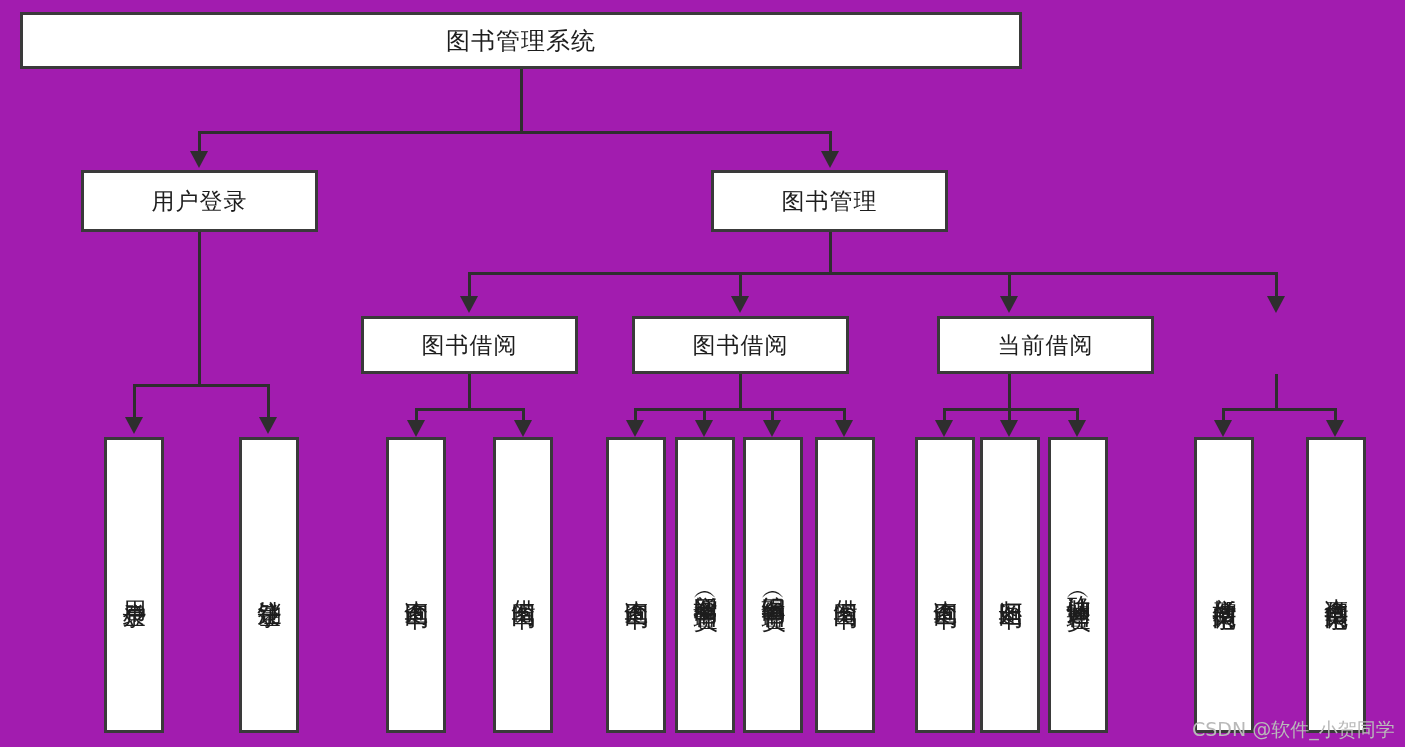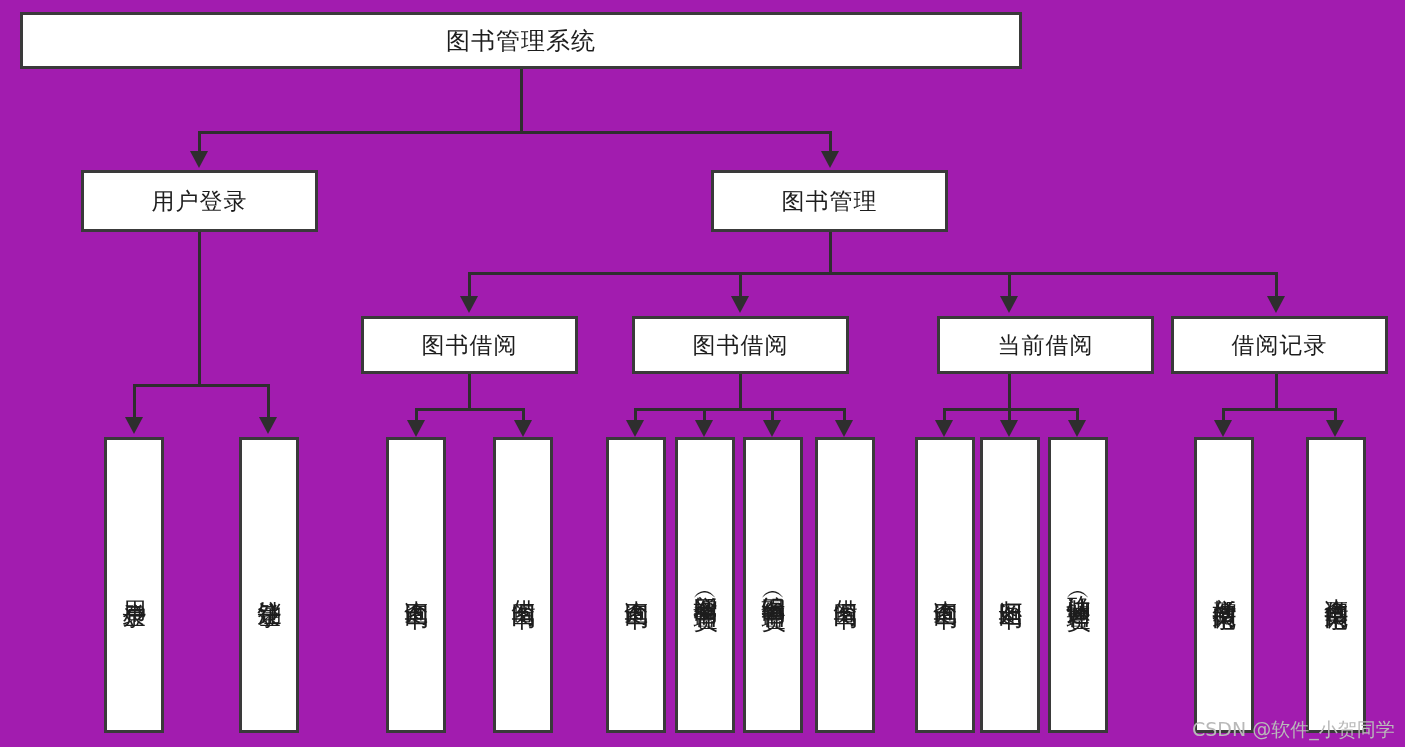--- a/index.html
+++ b/index.html
@@ -131,23 +131,20 @@
 
   <div class="node" style="left:361px; top:316px; width:217px; height:58px;">
     <span class="node-label">图书借阅</span>
   </div>
   <div class="node" style="left:632px; top:316px; width:217px; height:58px;">
     <span class="node-label">图书借阅</span>
   </div>
   <div class="node" style="left:901px; top:316px; width:217px; height:58px;margin-left:36px;">
     <span class="node-label">当前借阅</span>
   </div>
-  <div class="node" style="left:1171px; top:316px; width:217px; height:58px;">
-    <span class="node-label">借阅记录</span>
-  </div>
 
   <div class="vline" style="left:468px; top:374px; width:3px; height:34px;"></div>
   <div class="hline" style="left:415px; top:408px; width:110px;"></div>
   <div class="vline" style="left:415px; top:408px; width:3px; height:12px;"></div>
   <div class="arrow" style="left:407px; top:420px;"></div>
   <div class="vline" style="left:522px; top:408px; width:3px; height:12px;"></div>
   <div class="arrow" style="left:514px; top:420px;"></div>
 
   <div class="vline" style="left:739px; top:374px; width:3px; height:34px;"></div>
   <div class="hline" style="left:634px; top:408px; width:212px;"></div>

